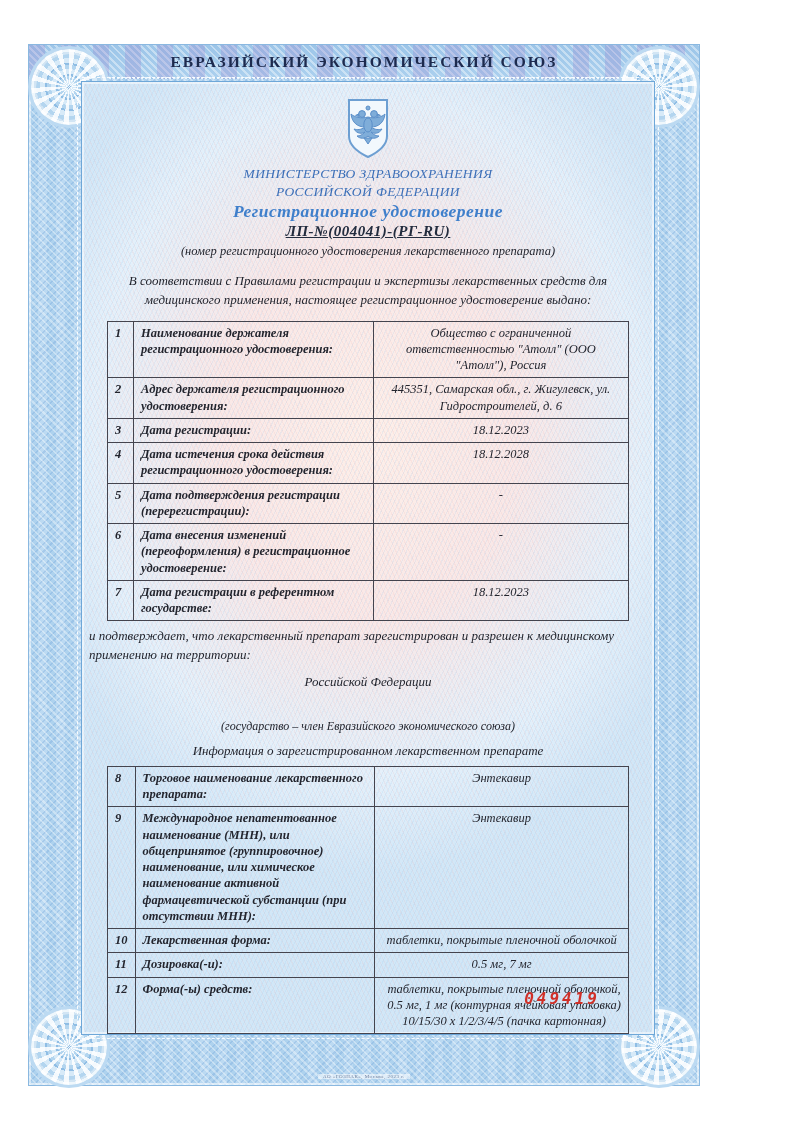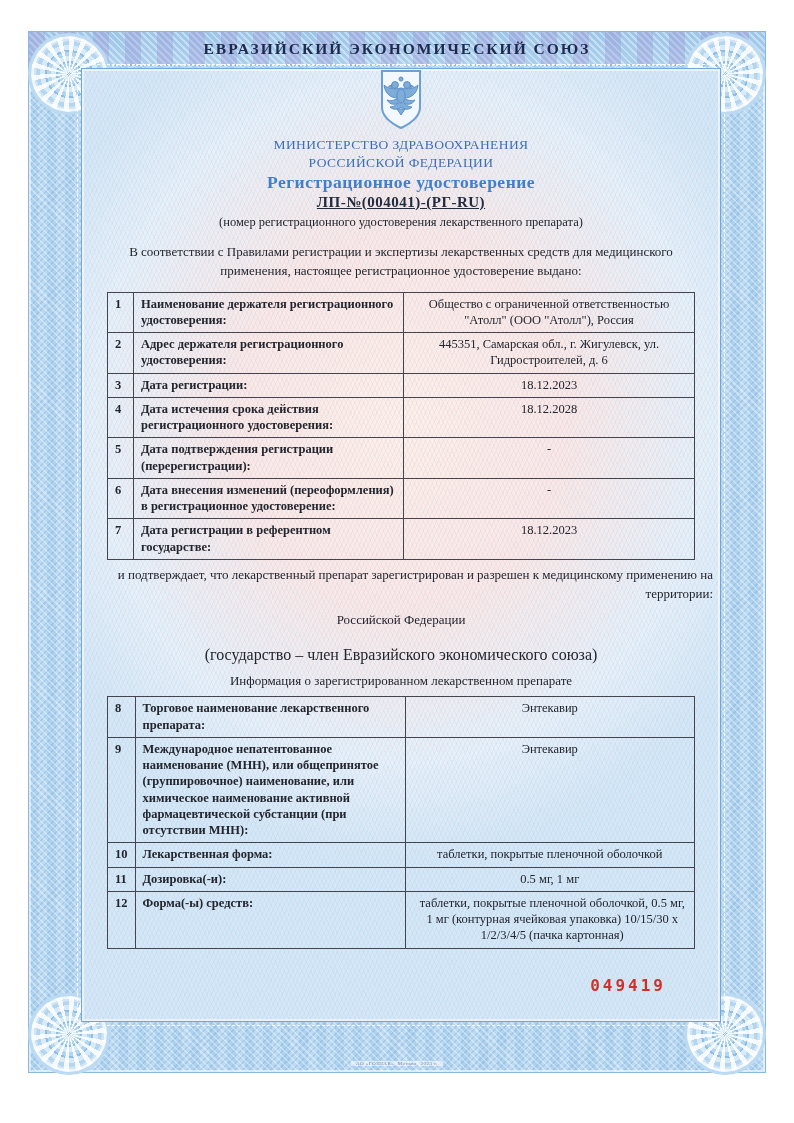--- a/index.html
+++ b/index.html
@@ -6,21 +6,21 @@
   html,body { width:794px; height:1123px; }
   body {
     background:#ffffff;
     font-family:"Liberation Serif", serif;
     color:#23252e;
     position:relative;
   }
 
   
   .cert {
-    position:absolute; left:28px; top:31px; width:738px; height:1042px;
+    position:absolute; left:28px; top:44px; width:672px; height:1042px;
     background:
       repeating-linear-gradient(45deg, rgba(255,255,255,.35) 0 1.5px, rgba(255,255,255,0) 1.5px 5px),
       repeating-linear-gradient(-45deg, rgba(108,158,214,.28) 0 1.5px, rgba(255,255,255,0) 1.5px 5px),
       repeating-linear-gradient(90deg, #aed2ee 0 9px, #bcdaf2 9px 18px);
     border:1px solid #8ab8e0;
     box-shadow: inset 0 0 0 2px rgba(255,255,255,.55);
   }
 
   .top-band {
     position:absolute; top:0; left:0; right:0; height:34px;
@@ -51,21 +51,23 @@
   
   .inner {
     position:absolute; left:52px; right:44px; top:36px; bottom:50px;
     border:1px solid #6ea7d8;
     outline:1px dashed rgba(255,255,255,.9); outline-offset:3px;
     box-shadow: inset 0 0 0 2px rgba(255,255,255,.5);
     background:
       repeating-linear-gradient(115deg, rgba(150,195,235,.16) 0 1px, rgba(255,255,255,0) 1px 4px),
       repeating-linear-gradient(65deg, rgba(235,170,170,.14) 0 1px, rgba(255,255,255,0) 1px 4px),
       radial-gradient(ellipse 62% 46% at 50% 37%, #fdefe9 0%, #f9e8e7 42%, #e4f0fa 78%, #d2e7f7 100%);
+    padding-top:16px;
     text-align:center;
+    font-style:italic;
   }
 
   .coat { display:block; margin:0 auto; }
 
   .ministry { margin-top:5px; font-size:13.5px; line-height:1.3; color:#3c6fb8; letter-spacing:.4px; }
   .doc-title { font-size:17.5px; font-weight:bold; color:#3f7fcb; line-height:1.3; letter-spacing:.5px; }
   .reg-number { font-size:15px; font-weight:bold; color:#232c3e; text-decoration:underline; letter-spacing:.5px; }
   .reg-caption { margin-top:4px; font-size:12.5px; }
   .intro { margin:13px auto 0; font-size:13px; line-height:1.45; width:94%; }
 
@@ -79,23 +81,23 @@
     border:1px solid #44444e;
     padding:3px 7px 4px;
     font-size:12.5px; line-height:1.3;
     vertical-align:top;
   }
   td.cell-num   { width:26px; font-weight:bold; padding-left:5px; padding-right:2px; }
   td.cell-label { width:46%; font-weight:bold; }
   td.cell-value { text-align:center; }
   td.cell-value.left { text-align:center; padding-left:12px; }
 
-  .confirm { margin:6px auto 0; width:calc(100% - 14px); text-align:right; font-size:13px; line-height:1.45; }
+  .confirm { margin:6px auto 0; width:calc(100% - 14px); text-align:left; font-size:13px; line-height:1.45; }
   .territory { margin-top:9px; font-size:13px; }
-  .territory-caption { margin-top:18px; font-size:16px; }
+  .territory-caption { margin-top:29px; font-size:12px; }
   .info-title { margin-top:9px; font-size:13px; }
 
   .serial {
     position:absolute; right:54px; bottom:26px;
     font-family:"DejaVu Sans Mono", monospace;
     font-size:16px; color:#d03028; letter-spacing:3px; font-weight:bold;
   }
 
   .imprint {
     position:absolute; left:50%; bottom:6px; transform:translateX(-50%);
@@ -204,21 +206,21 @@
           <td class="cell-value">Энтекавир</td>
         </tr>
         <tr>
           <td class="cell-num">10</td>
           <td class="cell-label">Лекарственная форма:</td>
           <td class="cell-value">таблетки, покрытые пленочной оболочкой</td>
         </tr>
         <tr>
           <td class="cell-num">11</td>
           <td class="cell-label">Дозировка(-и):</td>
-          <td class="cell-value">0.5 мг, 1 мг</td>
+          <td class="cell-value">0.5 мг, 7 мг</td>
         </tr>
         <tr>
           <td class="cell-num">12</td>
           <td class="cell-label">Форма(-ы) средств:</td>
           <td class="cell-value left">таблетки, покрытые пленочной оболочкой, 0.5 мг, 1 мг (контурная ячейковая упаковка) 10/15/30 х 1/2/3/4/5 (пачка картонная)</td>
         </tr>
       </tbody>
     </table>
 
     <div class="serial">049419</div>

